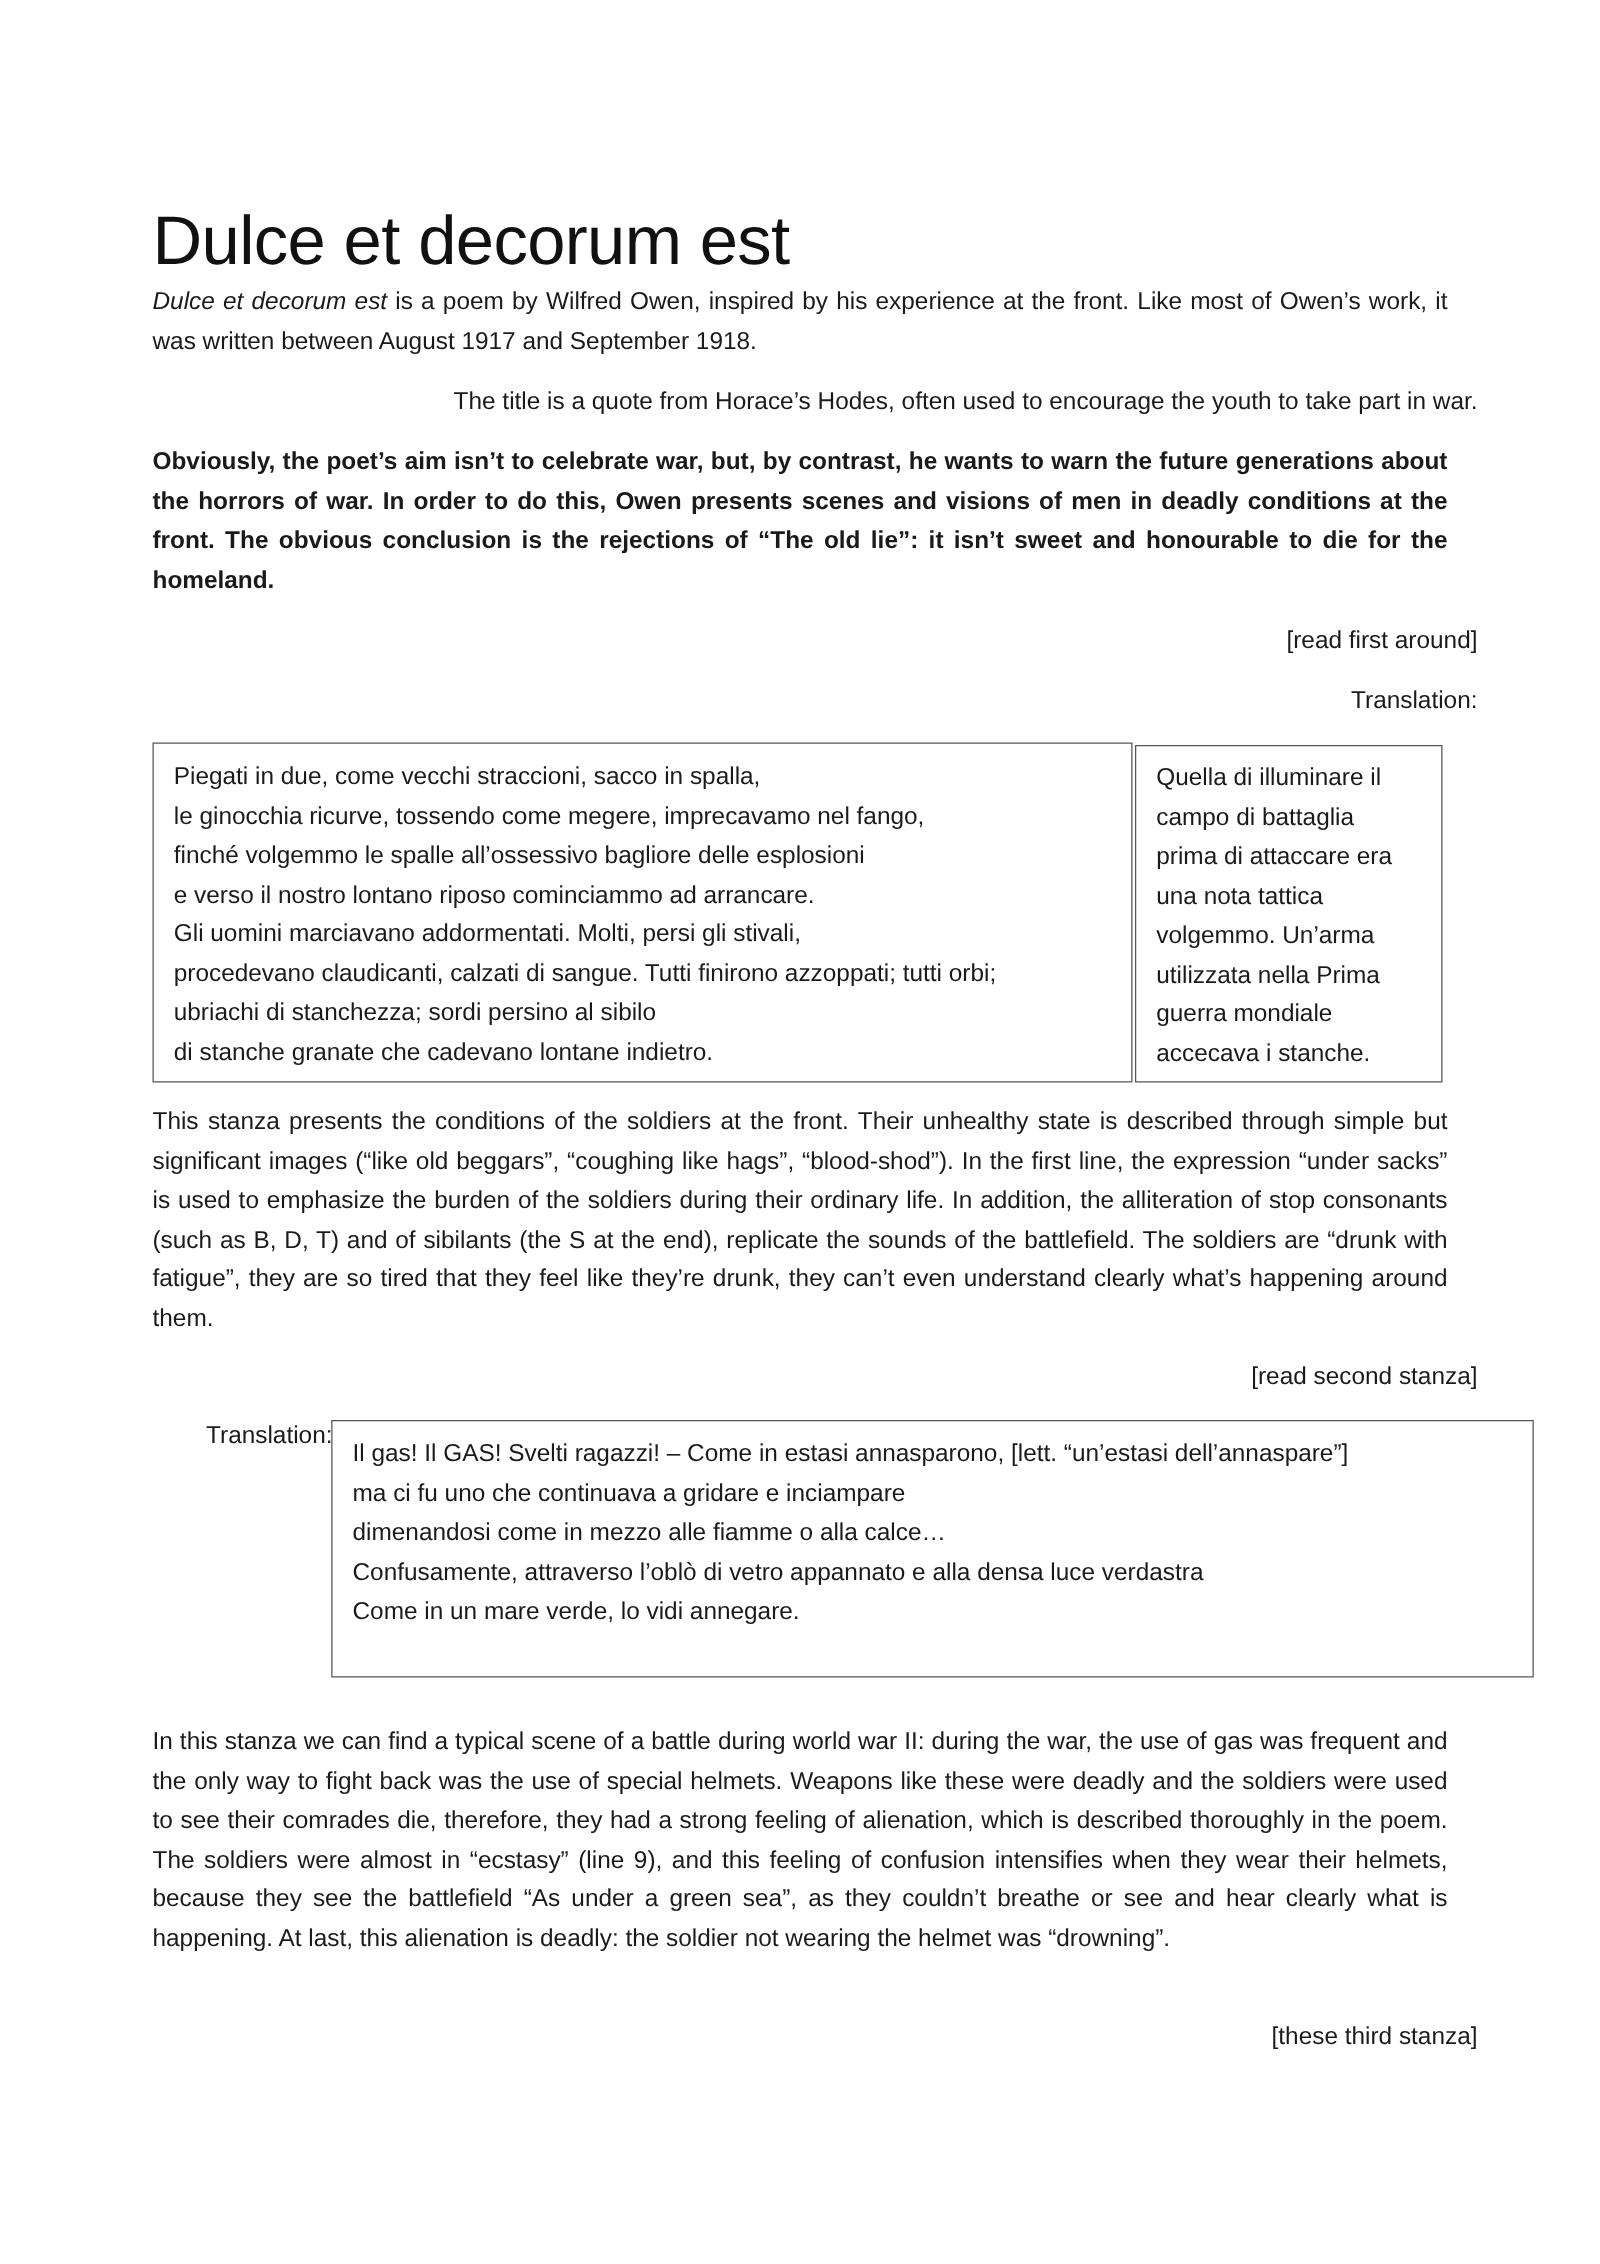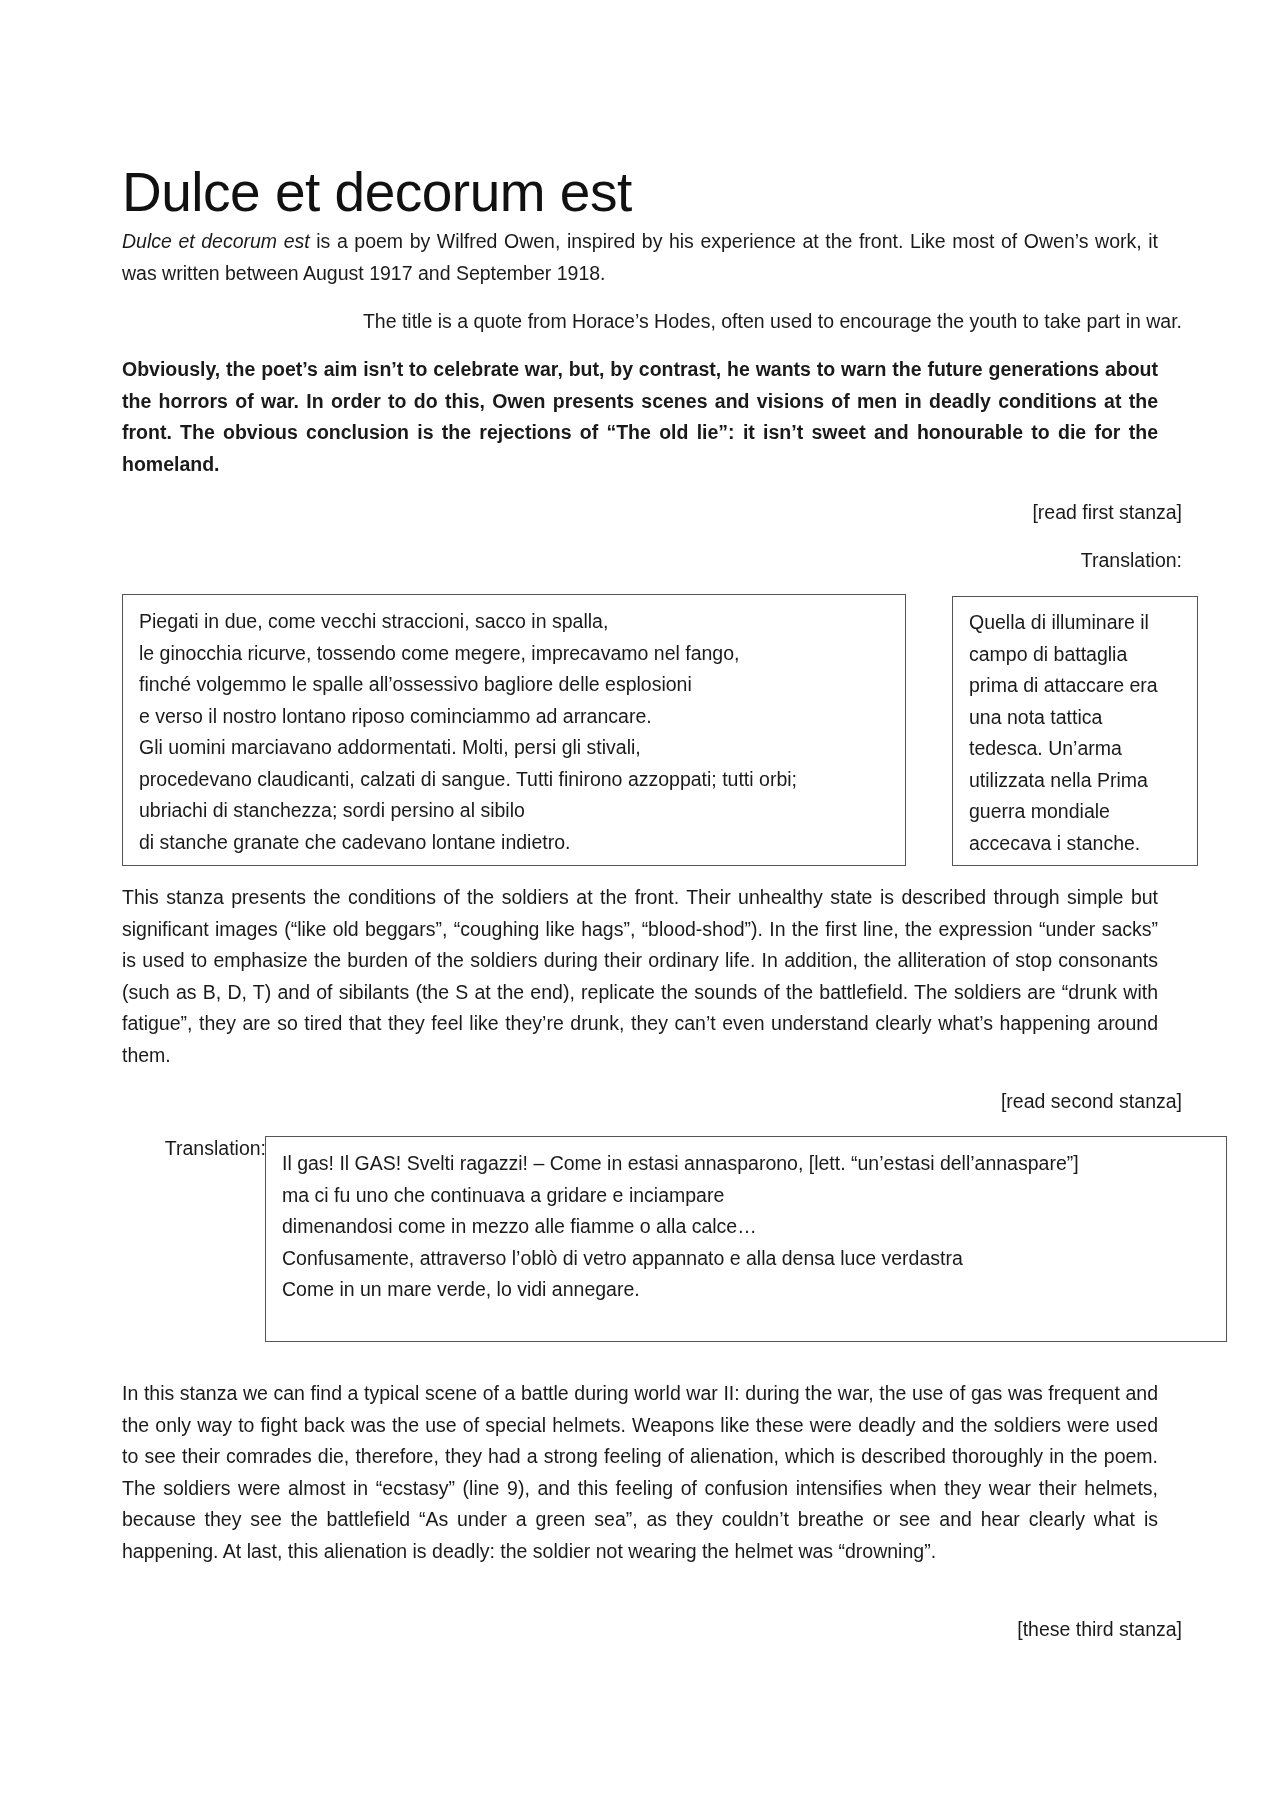--- a/index.html
+++ b/index.html
@@ -28,41 +28,41 @@
 <body>
 
 <h1 class="title">Dulce et decorum est</h1>
 
 <p class="para" style="top:226px;"><em>Dulce et decorum est</em><span> is a poem by Wilfred Owen, inspired by his experience at the front. Like most of Owen’s work, it was written between August 1917 and September 1918.</span></p>
 
 <p class="para left" style="top:306px;">The title is a quote from Horace’s Hodes, often used to encourage the youth to take part in war.</p>
 
 <p class="para" style="top:354px;font-weight:bold;">Obviously, the poet’s aim isn’t to celebrate war, but, by contrast, he wants to warn the future generations about the horrors of war. In order to do this, Owen presents scenes and visions of men in deadly conditions at the front. The obvious conclusion is the rejections of “The old lie”: it isn’t sweet and honourable to die for the homeland.</p>
 
-<p class="para left" style="top:497px;">[read first stanza]</p>
+<p class="para left" style="top:497px;">[read first around]</p>
 
 <p class="para left" style="top:545px;">Translation:</p>
 
 <div class="box" style="left:122px; top:594px; width:784px; height:272px; padding:11px 16px 0 16px;">
   <span class="line">Piegati in due, come vecchi straccioni, sacco in spalla,</span>
   <span class="line">le ginocchia ricurve, tossendo come megere, imprecavamo nel fango,</span>
   <span class="line">finché volgemmo le spalle all’ossessivo bagliore delle esplosioni</span>
   <span class="line">e verso il nostro lontano riposo cominciammo ad arrancare.</span>
   <span class="line">Gli uomini marciavano addormentati. Molti, persi gli stivali,</span>
   <span class="line">procedevano claudicanti, calzati di sangue. Tutti finirono azzoppati; tutti orbi;</span>
   <span class="line">ubriachi di stanchezza; sordi persino al sibilo</span>
   <span class="line">di stanche granate che cadevano lontane indietro.</span>
 </div>
 
-<div class="box" style="left:908px; top:596px; width:246px; height:270px; padding:10px 0 0 16px;margin-left:44px;">
+<div class="box" style="left:908px; top:596px; width:246px; height:270px; padding:10px 0 0 16px;">
   <span class="line">Quella di illuminare il</span>
   <span class="line">campo di battaglia</span>
   <span class="line">prima di attaccare era</span>
   <span class="line">una nota tattica</span>
-  <span class="line">tedesca. Un’arma</span>
+  <span class="line">volgemmo. Un’arma</span>
   <span class="line">utilizzata nella Prima</span>
   <span class="line">guerra mondiale</span>
   <span class="line">accecava i stanche.</span>
 </div>
 
 <p class="para" style="top:882px;">This stanza presents the conditions of the soldiers at the front. Their unhealthy state is described through simple but significant images (“like old beggars”, “coughing like hags”, “blood-shod”). In the first line, the expression “under sacks” is used to emphasize the burden of the soldiers during their ordinary life. In addition, the alliteration of stop consonants (such as B, D, T) and of sibilants (the S at the end), replicate the sounds of the battlefield. The soldiers are “drunk with fatigue”, they are so tired that they feel like they’re drunk, they can’t even understand clearly what’s happening around them.</p>
 
 <p class="para left" style="top:1086px;">[read second stanza]</p>
 
 <p class="para left" style="top:1133px; width:120px;">Translation:</p>

